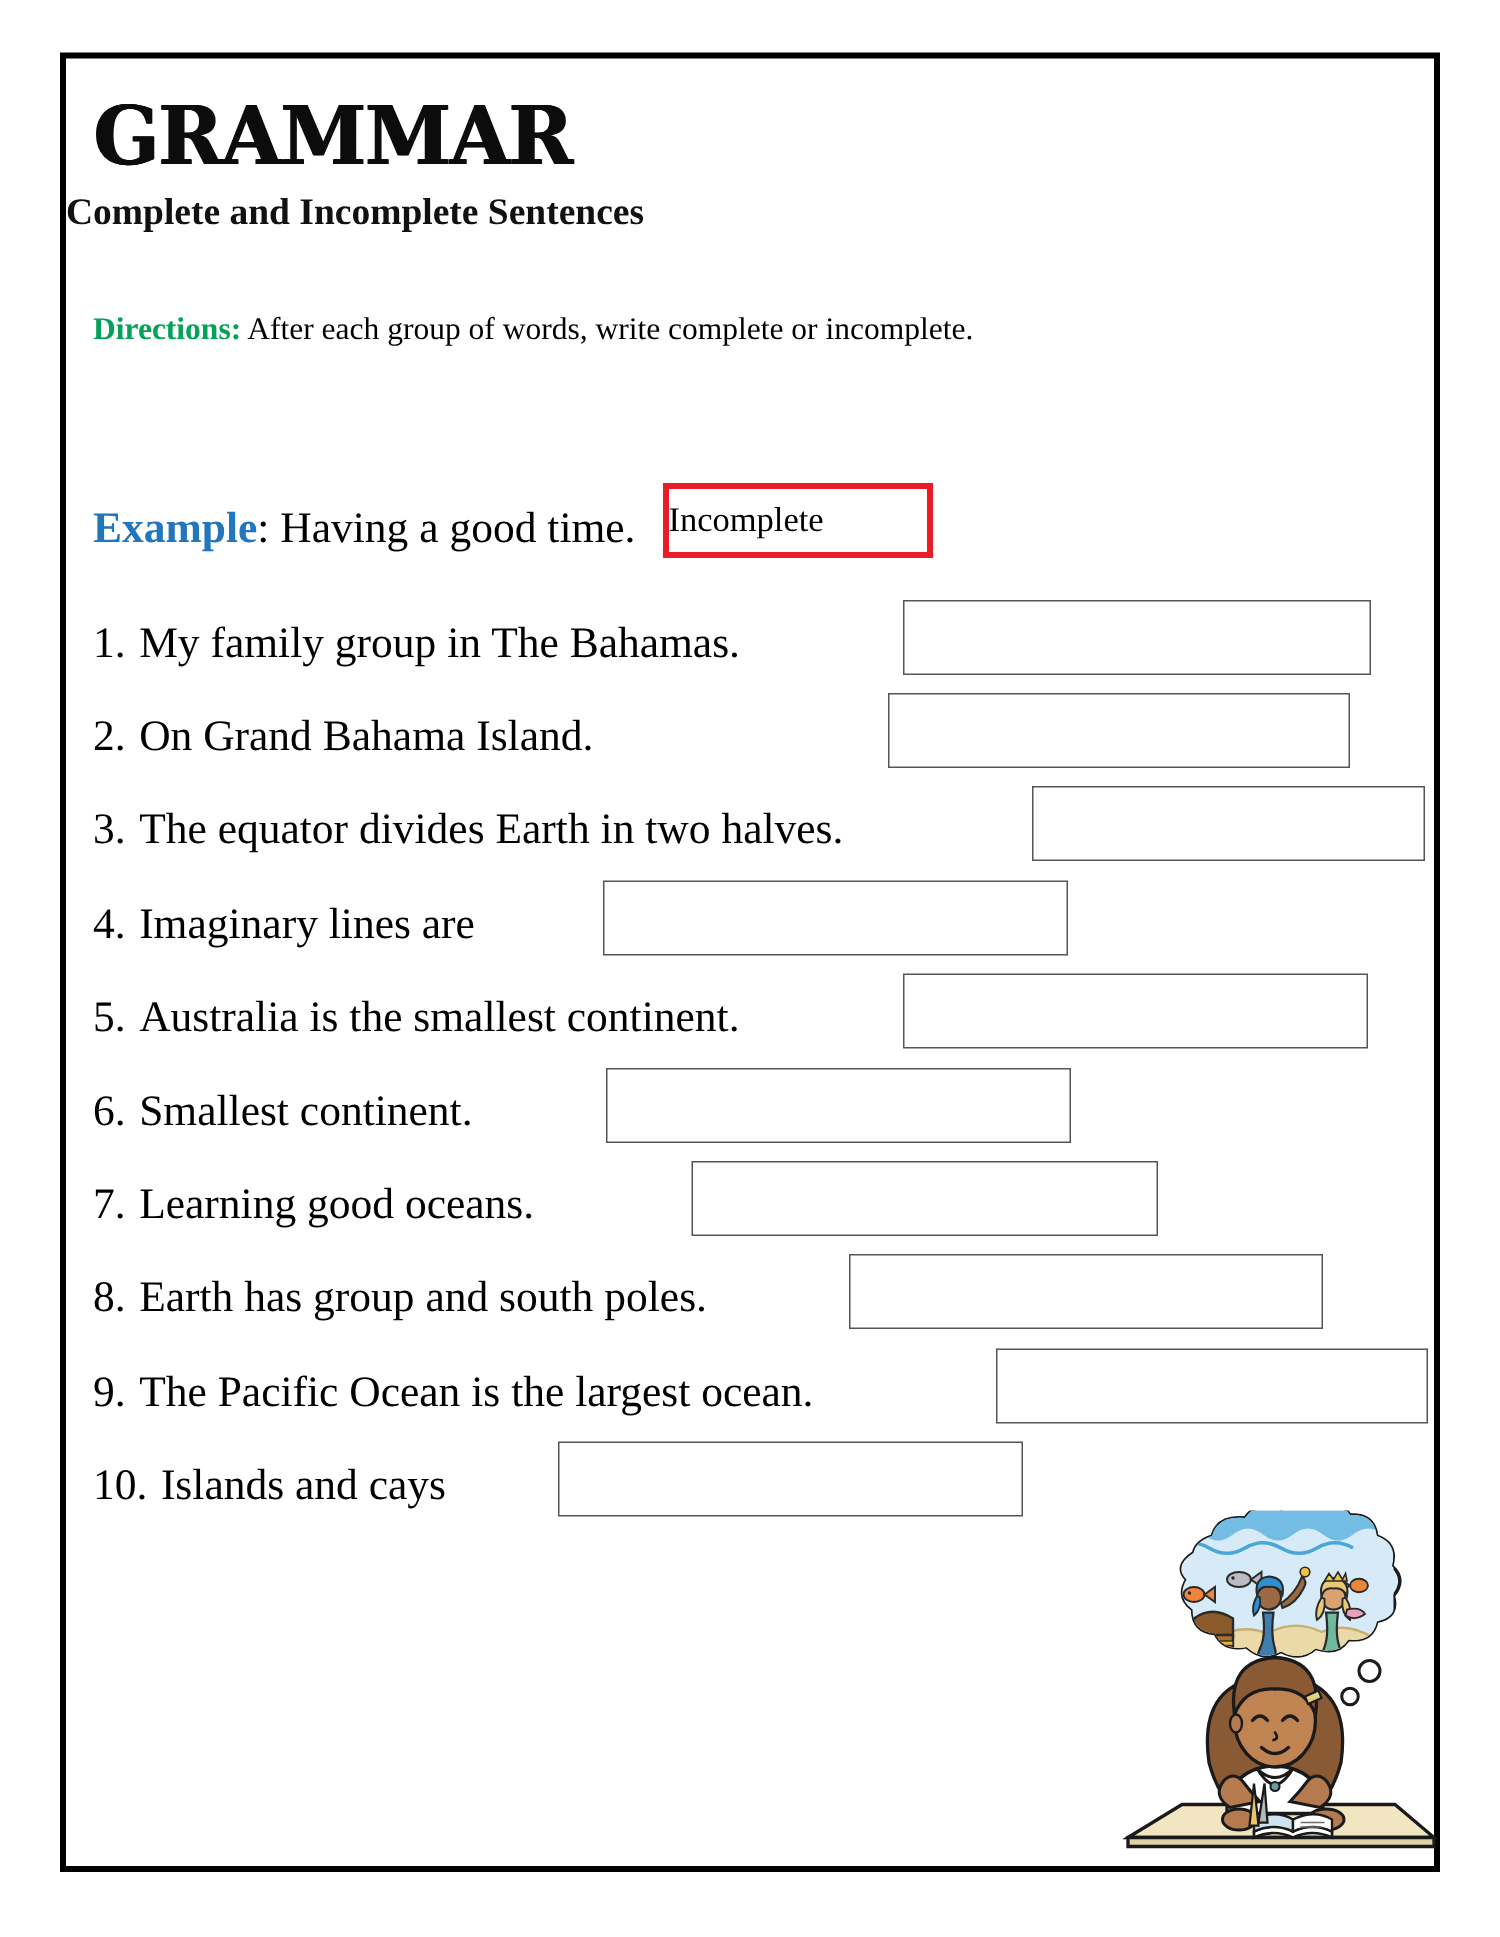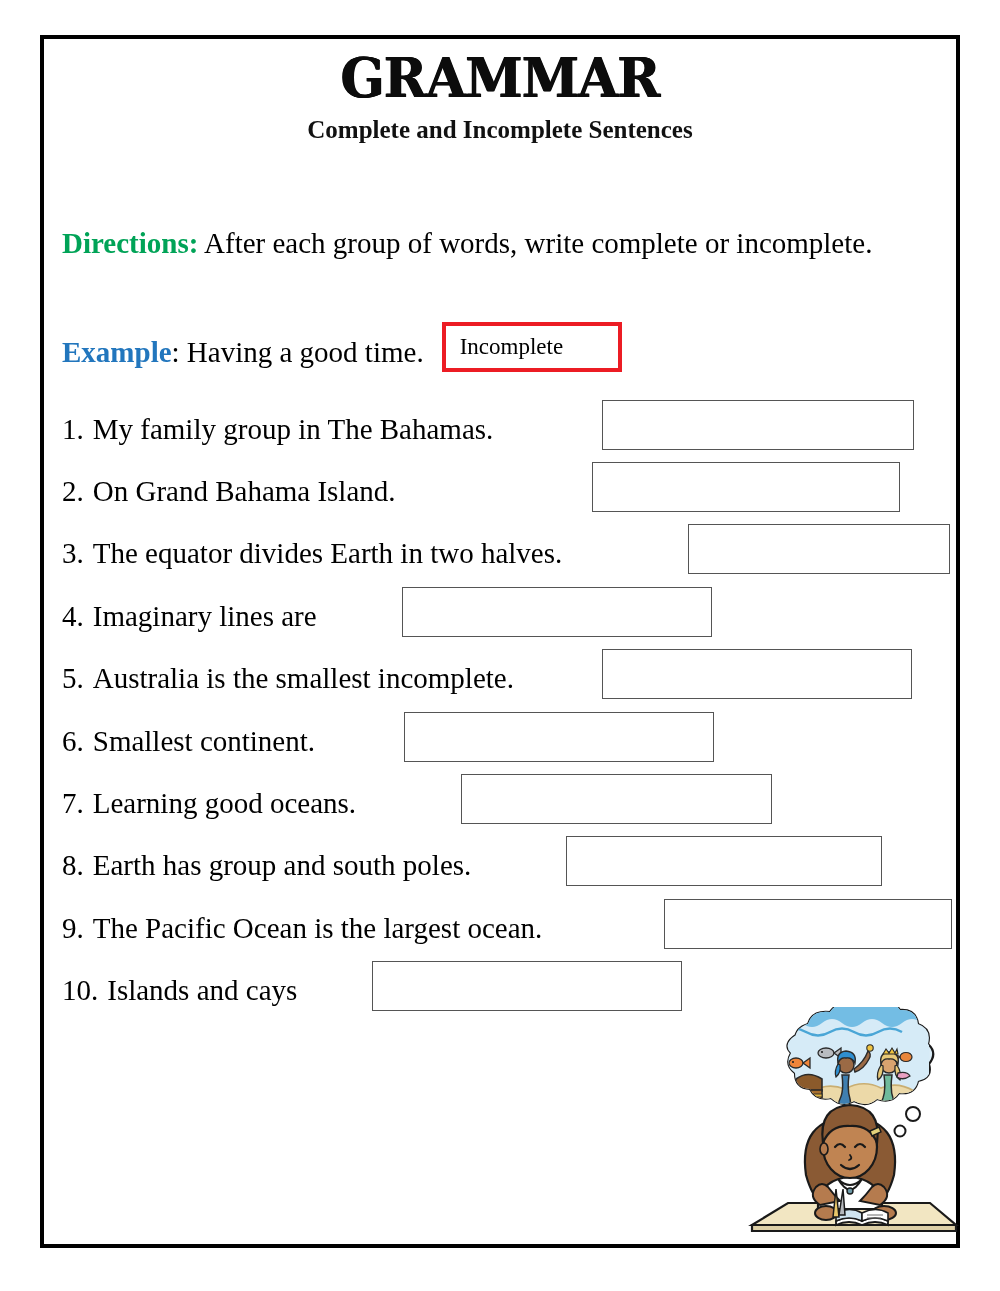--- a/index.html
+++ b/index.html
@@ -26,23 +26,23 @@
     height: 1213px;
     border: 4px solid #000000;
     box-sizing: border-box;
     background: #ffffff;
   }
 
   
   #title-block {
     position: absolute;
     left: 0;
-    top: 10px;
+    top: 22px;
     width: 100%;
-    text-align: center;
+    text-align: left;
   }
   #worksheet-title {
     font-family: "DejaVu Serif", "Liberation Serif", serif;
     font-weight: 700;
     font-size: 54px;
     line-height: 58px;
     letter-spacing: -1px;
     transform: scaleX(0.96);
     transform-origin: center;
     margin: 0;
@@ -55,23 +55,23 @@
     font-size: 25px;
     line-height: 34px;
     margin: 6px 0 0 0;
     color: #111111;
   }
 
   
   #directions-block {
     position: absolute;
     left: 18px;
-    top: 184px;
+    top: 160px;
     width: 880px;
-    font-size: 29px;
+    font-size: 21px;
     line-height: 40px;
   }
   .lead-green {
     color: #00a357;
     font-weight: 700;
   }
   .lead-blue {
     color: #2276bd;
     font-weight: 700;
   }
@@ -91,21 +91,20 @@
     align-items: center;
     justify-content: flex-start;
     width: 180px;
     height: 50px;
     margin-left: 18px;
     border: 4px solid #ec1c24;
     box-sizing: border-box;
     background: #ffffff;
     font-size: 23px;
     line-height: 26px;
-    padding-left: 14px;
   }
 
   
   #questions {
     position: absolute;
     left: 0;
     top: 0;
     width: 100%;
     height: 100%;
   }
@@ -174,21 +173,21 @@
         <span class="q-text" style="margin-left: 9px; text-align: right;">The equator divides Earth in two halves.</span>
       </div>
       <div class="q-box" style="position: absolute; left: 644px; top: 485px; width: 262px;"></div>
       <div class="q-row" style="left: 18px; top: 560px;">
         <span class="q-text">4.</span>
         <span class="q-text" style="margin-left: 9px;">Imaginary lines are</span>
       </div>
       <div class="q-box" style="position: absolute; left: 358px; top: 548px; width: 310px;"></div>
       <div class="q-row" style="left: 18px; top: 622px;">
         <span class="q-text">5.</span>
-        <span class="q-text" style="margin-left: 9px;">Australia is the smallest incomplete.</span>
+        <span class="q-text" style="margin-left: 9px;">Australia is the smallest continent.</span>
       </div>
       <div class="q-box" style="position: absolute; left: 558px; top: 610px; width: 310px;"></div>
       <div class="q-row" style="left: 18px; top: 685px;">
         <span class="q-text">6.</span>
         <span class="q-text" style="margin-left: 9px;">Smallest continent.</span>
       </div>
       <div class="q-box" style="position: absolute; left: 360px; top: 673px; width: 310px;"></div>
       <div class="q-row" style="left: 18px; top: 747px;">
         <span class="q-text">7.</span>
         <span class="q-text" style="margin-left: 9px;">Learning good oceans.</span>

